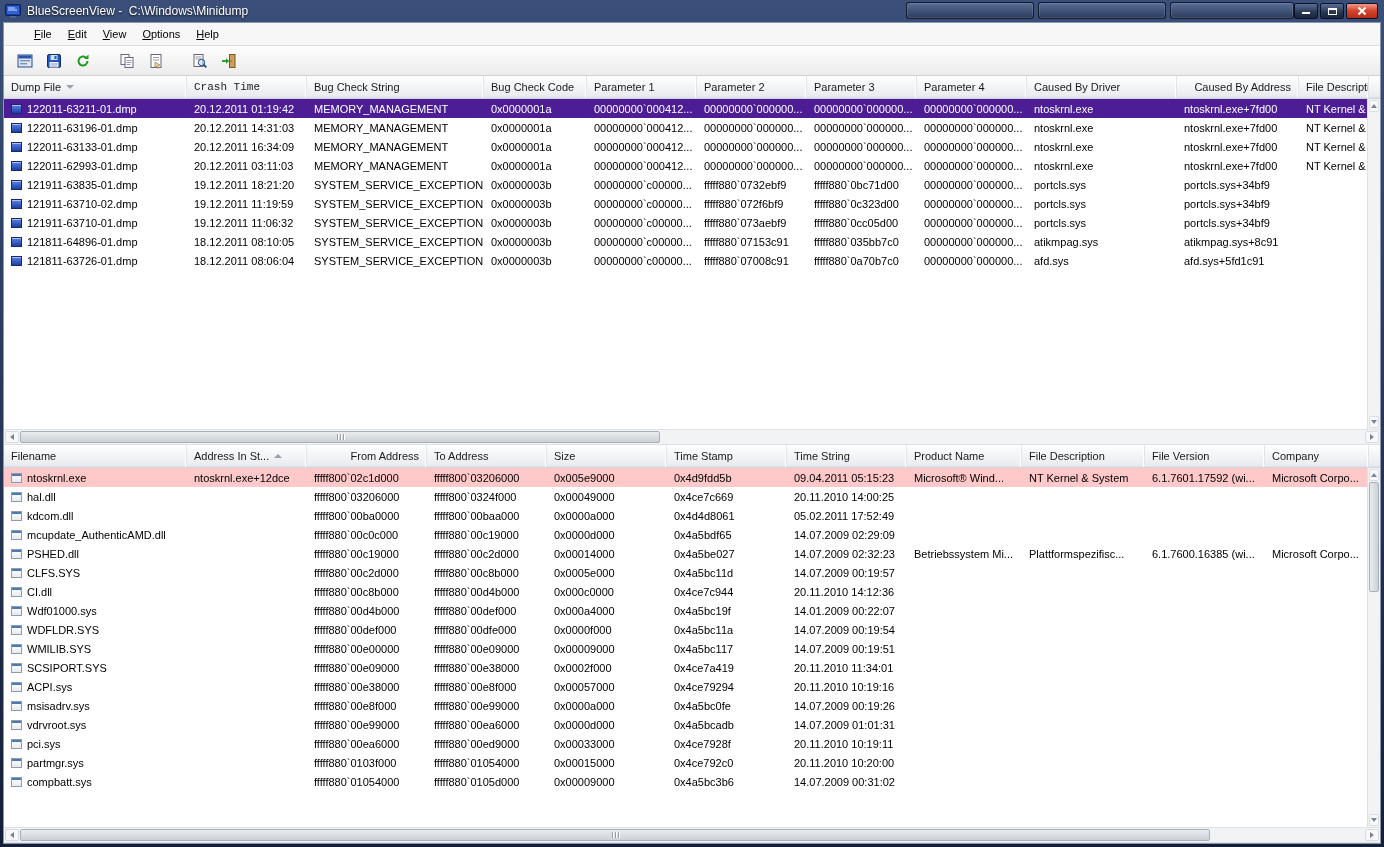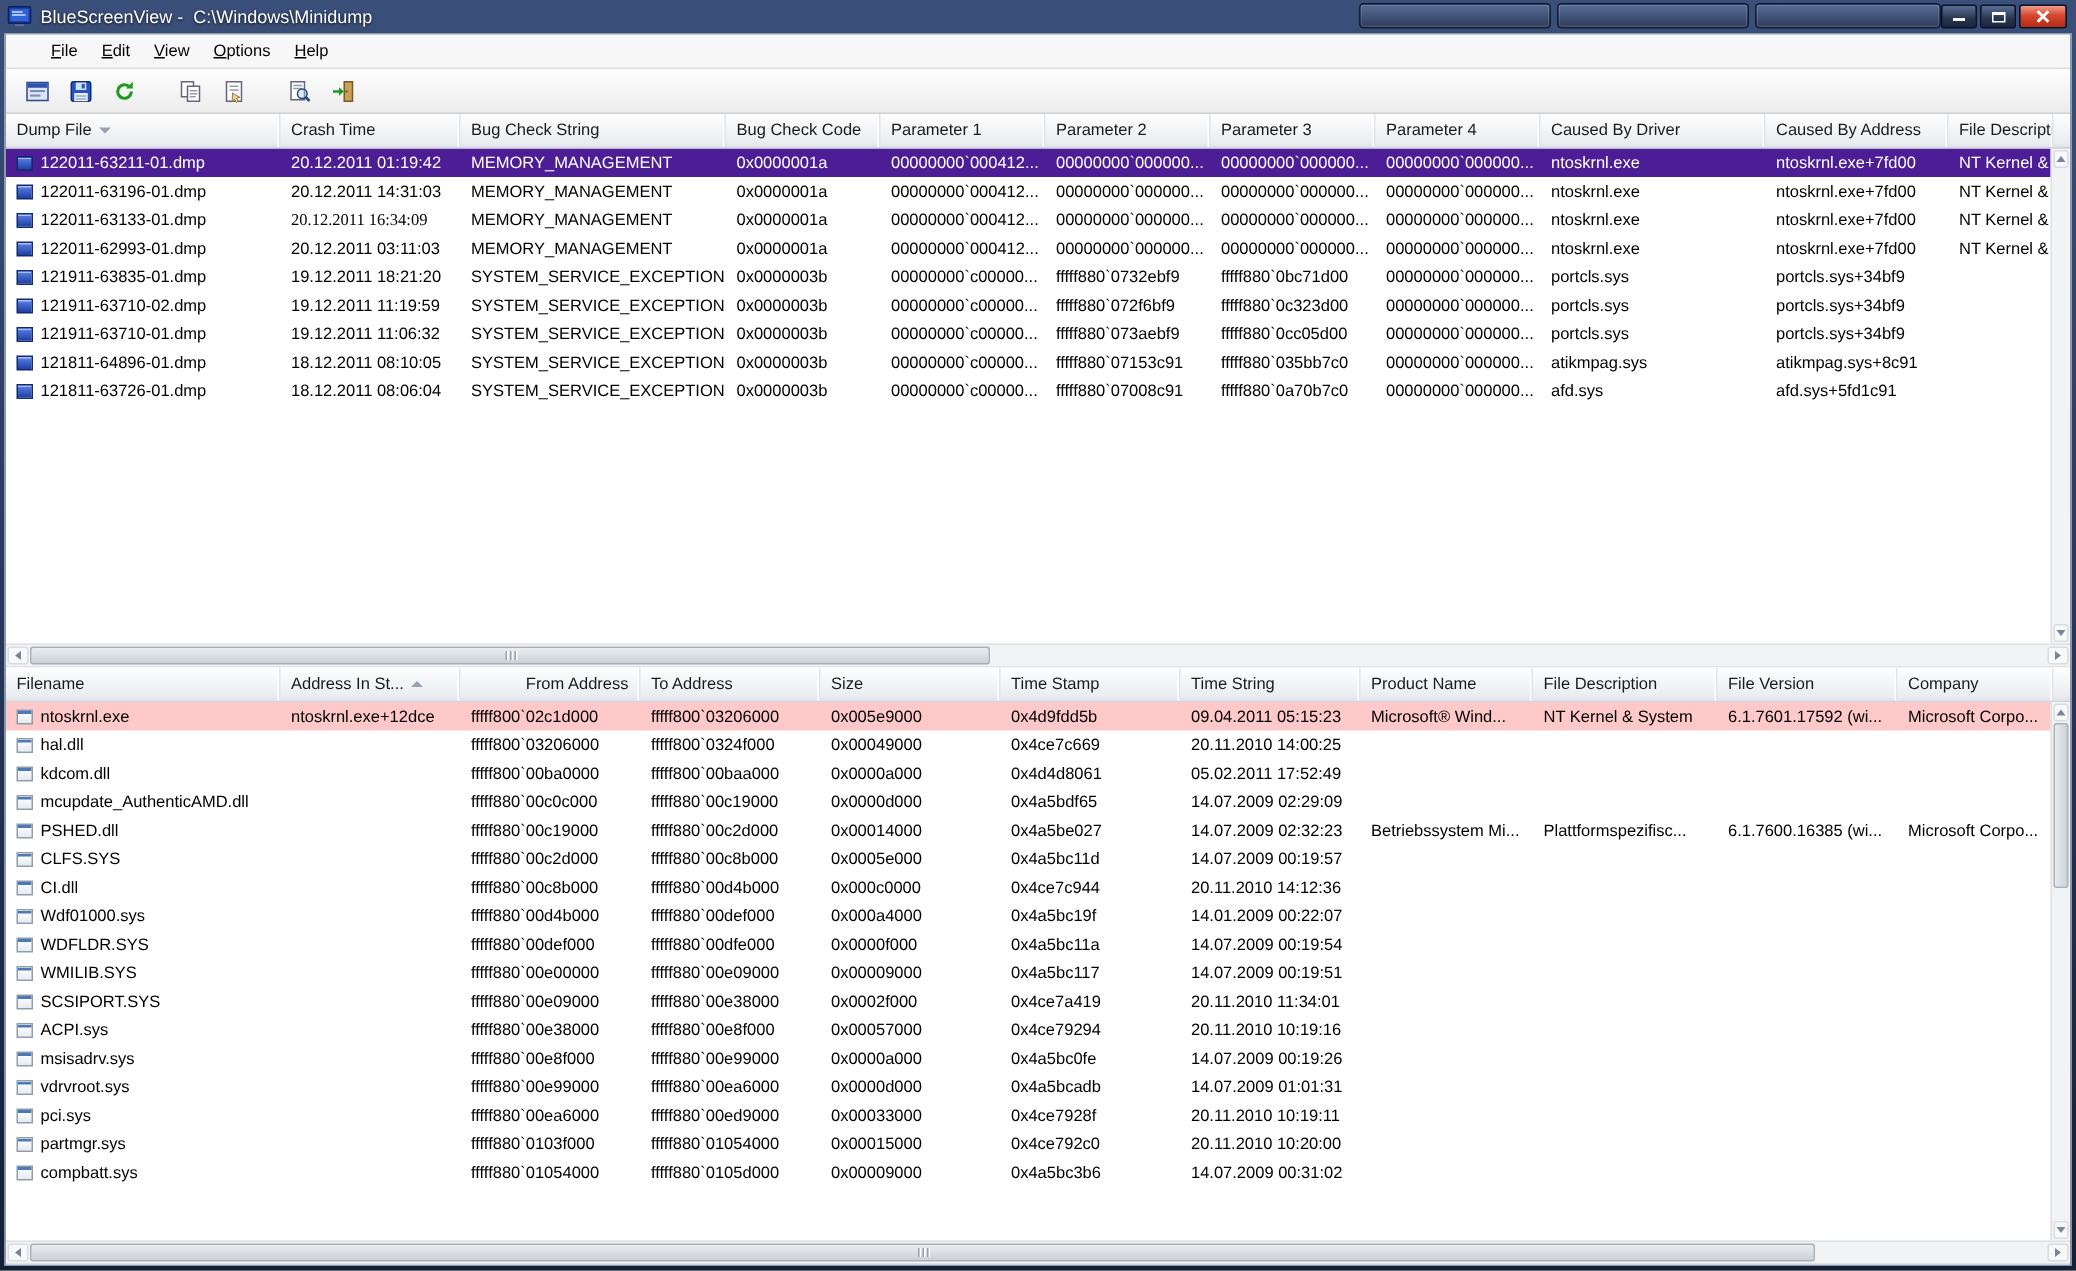--- a/index.html
+++ b/index.html
@@ -177,21 +177,21 @@
           </svg>
         </span>
     </div>
 
     <div class="pane upper">
       <div class="thead">
           <div class="hcell" style="width: 183px;">
             <span>Dump File</span>
             <span class="sort desc"></span>
           </div>
-          <div class="hcell" style="width: 120px;">
+          <div class="hcell" style="width: 120px; font-family: Liberation Mono, monospace;">
             <span>Crash Time</span>
           </div>
           <div class="hcell" style="width: 177px;">
             <span>Bug Check String</span>
           </div>
           <div class="hcell" style="width: 103px;">
             <span>Bug Check Code</span>
           </div>
           <div class="hcell" style="width: 110px;">
             <span>Parameter 1</span>
@@ -201,21 +201,21 @@
           </div>
           <div class="hcell" style="width: 110px;">
             <span>Parameter 3</span>
           </div>
           <div class="hcell" style="width: 110px;">
             <span>Parameter 4</span>
           </div>
           <div class="hcell" style="width: 150px;">
             <span>Caused By Driver</span>
           </div>
-          <div class="hcell" style="width: 122px;">
+          <div class="hcell" style="width: 122px; justify-content: flex-end;">
             <span>Caused By Address</span>
           </div>
           <div class="hcell" style="width: 70px;">
             <span>File Descripti...</span>
           </div>
           <div class="hcell fill"></div>
         </div>
       <div class="tbody">
           <div class="trow sel">
             <div class="tcell" style="width: 183px;">
@@ -287,21 +287,21 @@
             </div>
             <div class="tcell" style="width: 70px;">
               <span class="ctext">NT Kernel &amp;</span>
             </div>
           </div>
           <div class="trow">
             <div class="tcell" style="width: 183px;">
               <span class="rowicon dump-icon"></span>
               <span class="ctext">122011-63133-01.dmp</span>
             </div>
-            <div class="tcell" style="width: 120px; font-family: Liberation Serif, serif;">
+            <div class="tcell" style="width: 120px;">
               <span class="ctext">20.12.2011 16:34:09</span>
             </div>
             <div class="tcell" style="width: 177px;">
               <span class="ctext">MEMORY_MANAGEMENT</span>
             </div>
             <div class="tcell" style="width: 103px;">
               <span class="ctext">0x0000001a</span>
             </div>
             <div class="tcell" style="width: 110px;">
               <span class="ctext">00000000`000412...</span>

